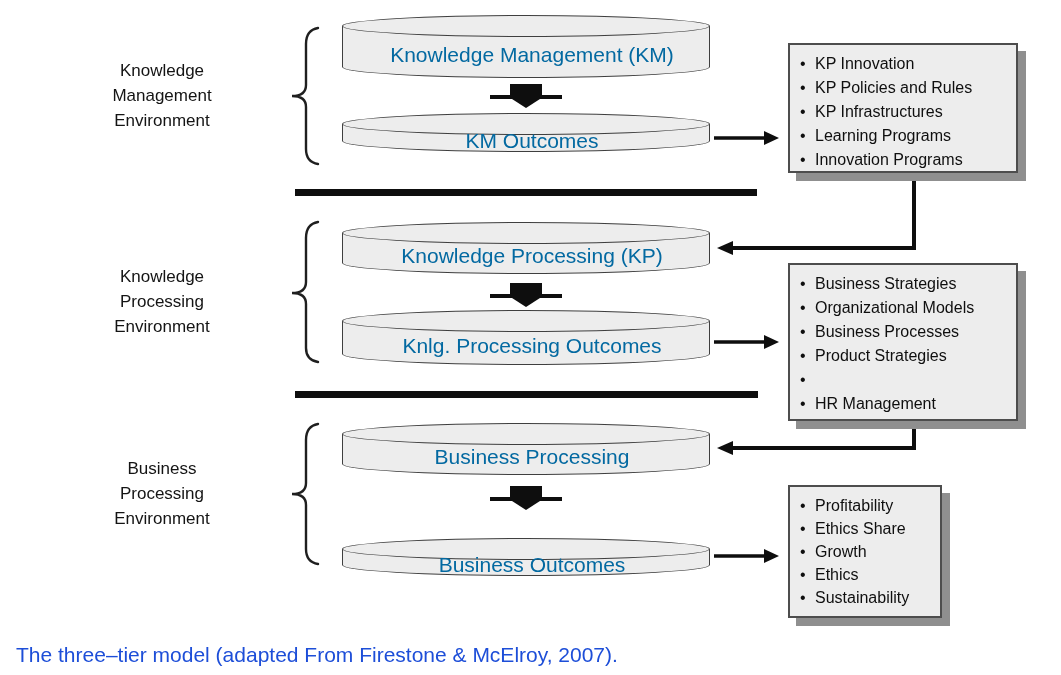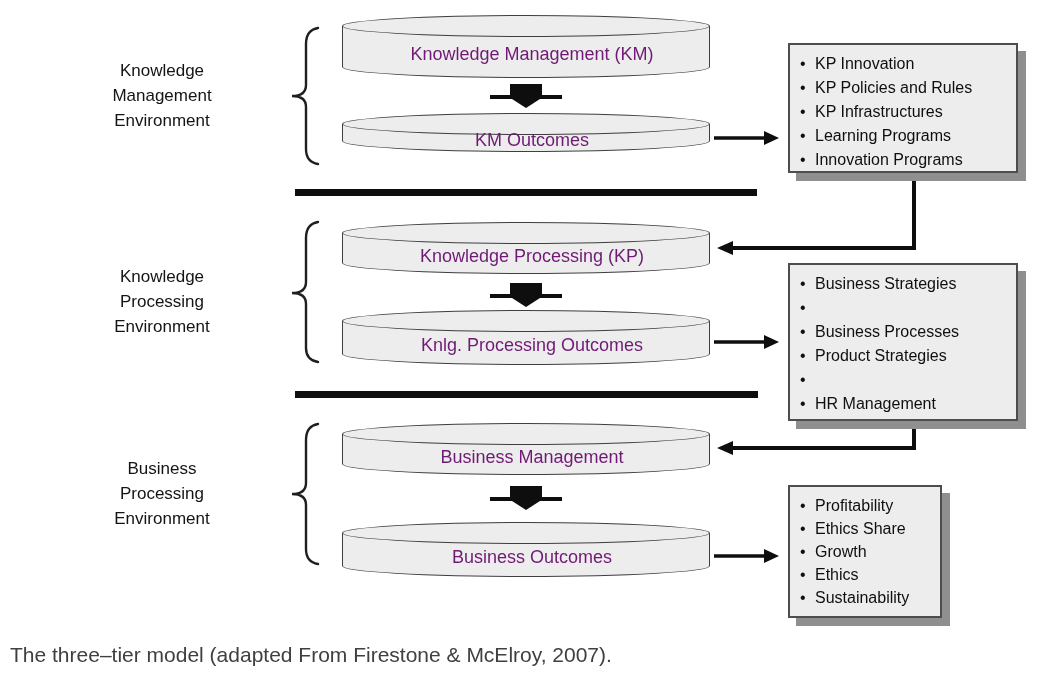--- a/index.html
+++ b/index.html
@@ -12,29 +12,29 @@
     font-size:17px; line-height:25px; color:#141414; }
 
   .cylinder { position:absolute; left:342px; width:368px; }
   .cyl-body { position:absolute; left:0; right:0; top:11px; bottom:0;
     background:#ededed; border:1.6px solid #3f3f3f; border-top:none;
     border-radius:0 0 50% 50% / 0 0 11px 11px; }
   .cyl-top { position:absolute; left:0; right:0; top:0; height:22px;
     background:#ededed; border:1.6px solid #3f3f3f; border-radius:50%; }
   .cyl-label { position:absolute; left:0; right:0; top:18px; bottom:2px;
     display:flex; align-items:center; justify-content:center;
-    font-size:18px; color:#701a75;margin-left:12px; }
+    font-size:21px; color:#0369a1;margin-left:12px; }
 
   .bullet-box { position:absolute; background:#ededed; border:2px solid #4d4d4d;
     box-shadow:8px 8px 0 #8f8f8f; padding:7px 4px 0 10px; }
   .bullet-row { display:flex; font-size:16px; line-height:24px; color:#0f0f0f; }
   .dot { flex:0 0 15px; width:15px; }
   .b3 .bullet-row { line-height:23px; }
 
-  .caption { position:absolute; left:10px; top:643px; font-size:21px; color:#404040; }
+  .caption { position:absolute; left:16px; top:643px; font-size:21px; color:#1d4ed8; }
 </style>
 </head>
 <body>
 
 <div class="canvas">
 
   <svg class="overlay" width="1061" height="675" viewBox="0 0 1061 675">
 
     <g stroke="#1f1f1f" stroke-width="2.4" fill="none" stroke-linecap="round">
       <path d="M 318 28 Q 306 30 306 44 L 306 85 Q 306 96 292 96 Q 306 96 306 107 L 306 149 Q 306 162 318 164"></path>
@@ -116,23 +116,23 @@
     <div class="cyl-label">Knlg. Processing Outcomes</div>
   </div>
   <div class="cylinder" style="top:222px;height:52px">
     <div class="cyl-body"></div>
     <div class="cyl-top"></div>
     <div class="cyl-label">Knowledge Processing (KP)</div>
   </div>
   <div class="cylinder" style="top:423px;height:52px">
     <div class="cyl-body"></div>
     <div class="cyl-top"></div>
-    <div class="cyl-label">Business Management</div>
-  </div>
-  <div class="cylinder" style="top:522px;height:55px">
+    <div class="cyl-label">Business Processing</div>
+  </div>
+  <div class="cylinder" style="top:538px;height:38px">
     <div class="cyl-body"></div>
     <div class="cyl-top"></div>
     <div class="cyl-label">Business Outcomes</div>
   </div>
 
   <div class="bullet-box" style="left:788px;top:43px;width:230px;height:130px">
     <div class="bullet-row">
         <span class="dot">•</span>
         <span>KP Innovation</span>
       </div>
@@ -154,20 +154,21 @@
       </div>
   </div>
 
   <div class="bullet-box" style="left:788px;top:263px;width:230px;height:158px">
     <div class="bullet-row">
         <span class="dot">•</span>
         <span>Business Strategies</span>
       </div>
     <div class="bullet-row">
         <span class="dot">•</span>
+        <span>Organizational Models</span>
       </div>
     <div class="bullet-row">
         <span class="dot">•</span>
         <span>Business Processes</span>
       </div>
     <div class="bullet-row">
         <span class="dot">•</span>
         <span>Product Strategies</span>
       </div>
     <div class="bullet-row">

